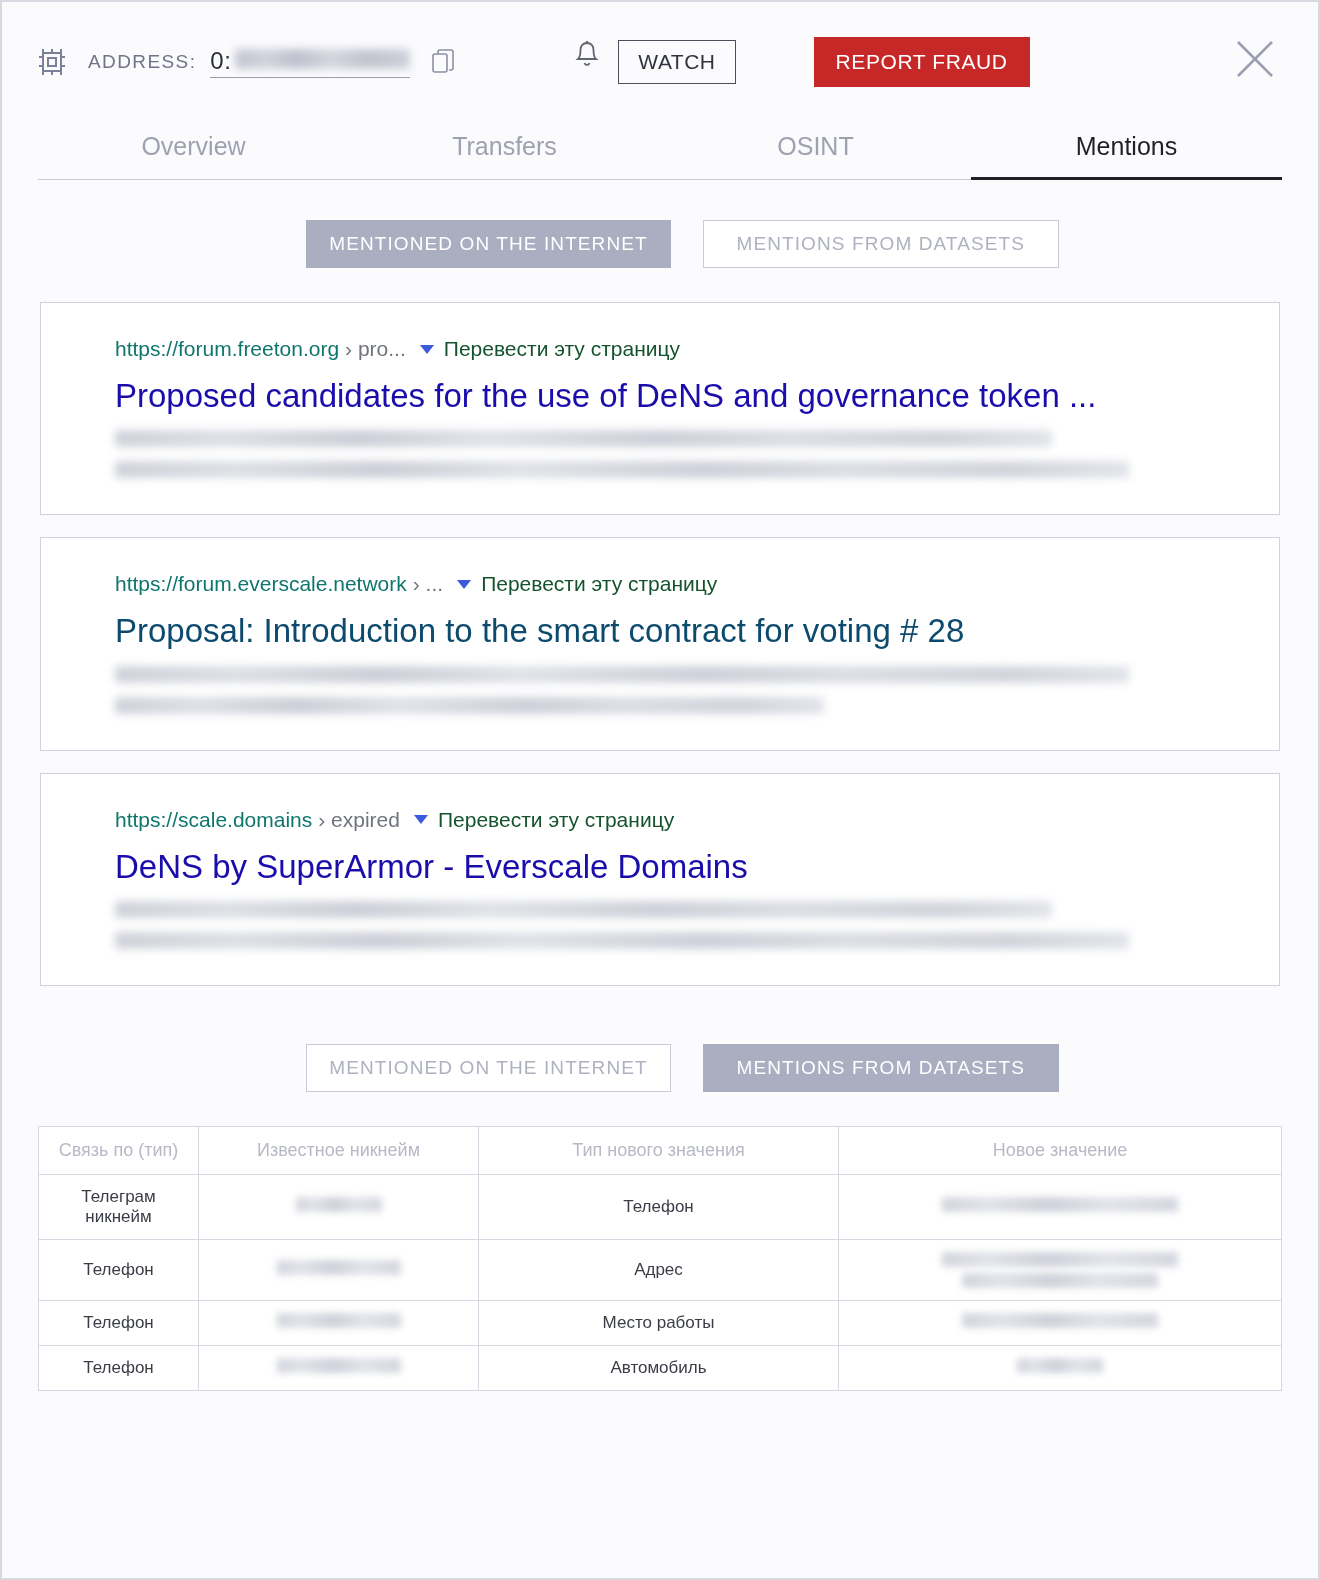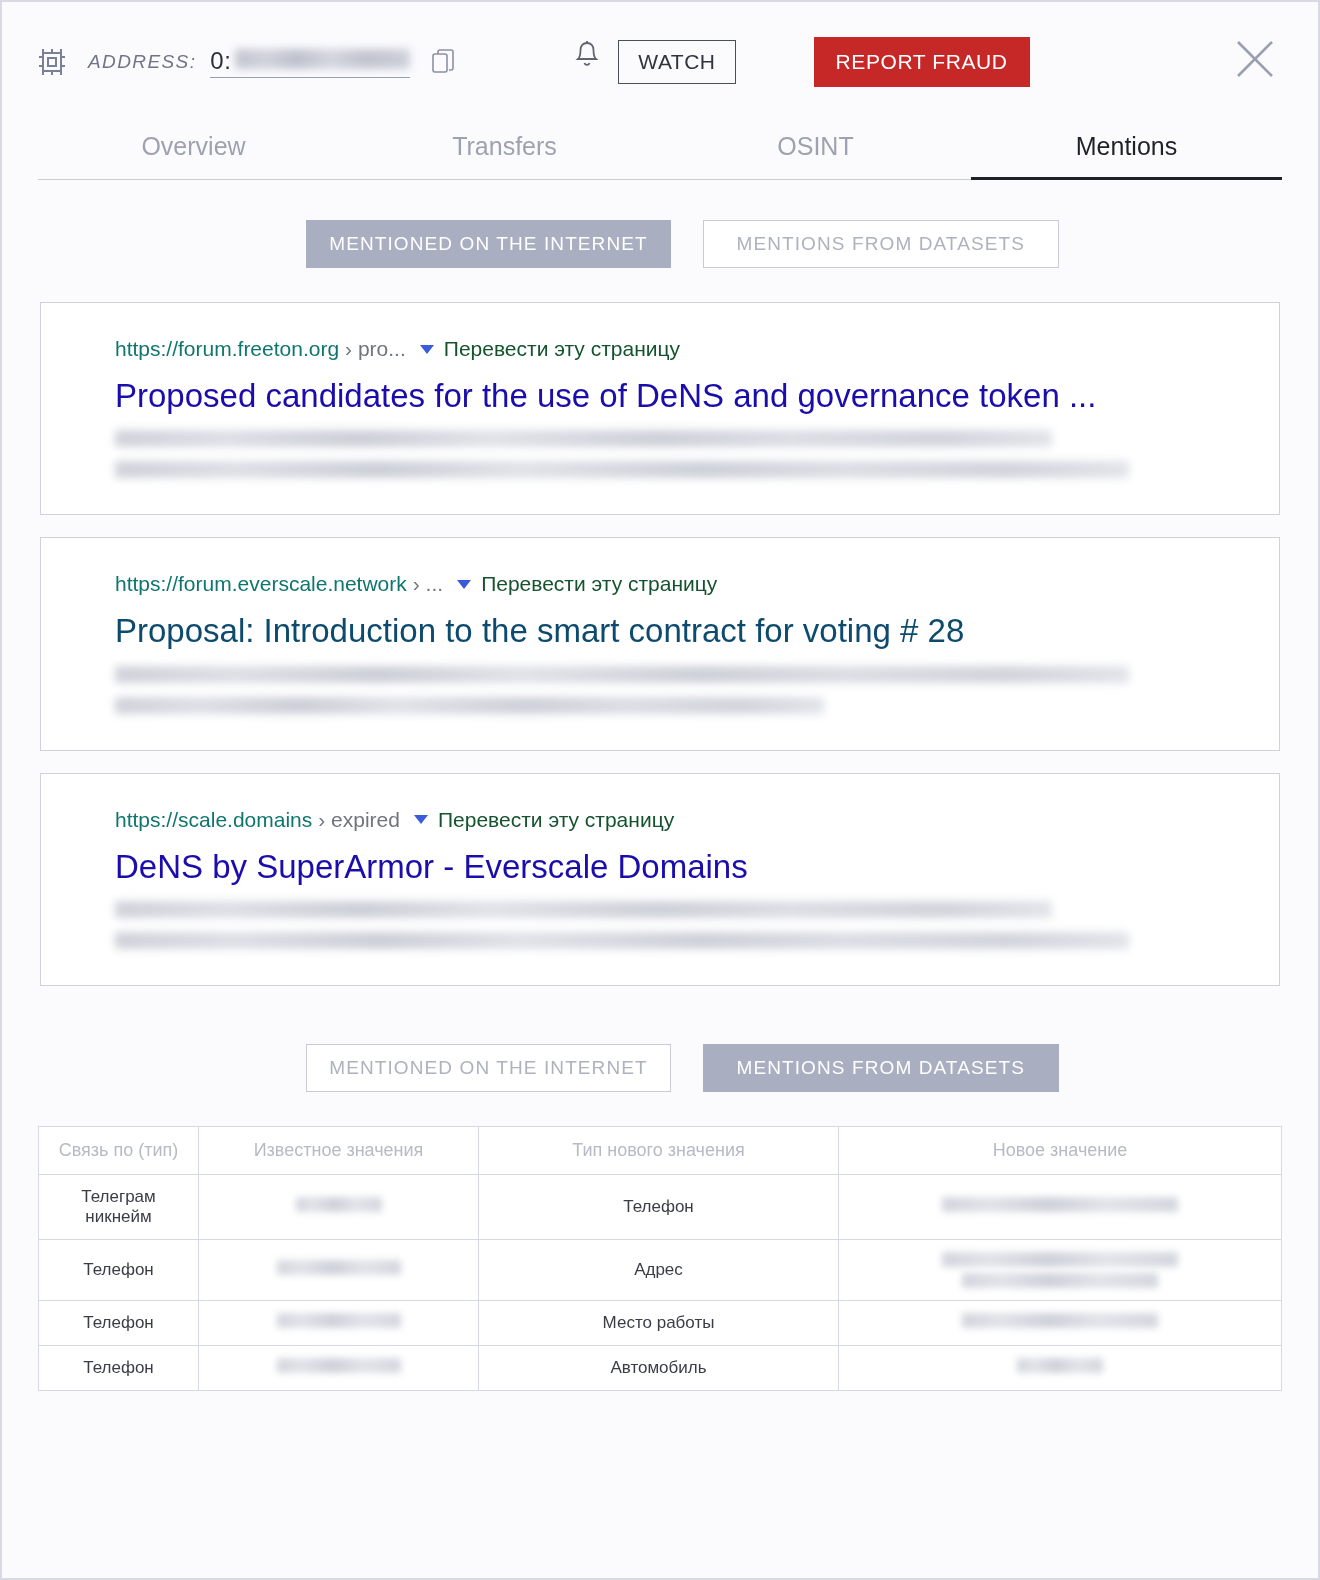--- a/index.html
+++ b/index.html
@@ -33,21 +33,20 @@
     margin-right: 16px;
     color: #7a7f9a;
     flex: 0 0 auto;
   }
   .address-label {
     font-size: 19px;
     letter-spacing: 1.4px;
     color: #6f7488;
     margin-right: 14px;
     white-space: nowrap;
-    font-style: italic;
   }
   .address-value {
     font-size: 24px;
     color: #2b2f3a;
     border-bottom: 1px solid #9a9fb0;
     padding-bottom: 2px;
     display: flex;
     align-items: baseline;
     white-space: nowrap;
   }
@@ -357,21 +356,21 @@
   <div class="seg-row bottom">
     <button class="seg-btn">MENTIONED ON THE INTERNET</button>
     <button class="seg-btn active">MENTIONS FROM DATASETS</button>
   </div>
 
   <div class="table-wrap">
     <table>
       <thead>
         <tr>
           <th style="width:160px">Связь по (тип)</th>
-          <th style="width:280px">Известное значения</th>
+          <th style="width:280px">Известное никнейм</th>
           <th style="width:360px">Тип нового значения</th>
           <th>Новое значение</th>
         </tr>
       </thead>
       <tbody>
         <tr>
           <td>Телеграм никнейм</td>
           <td><span class="cell-blur cb-sm"></span></td>
           <td>Телефон</td>
           <td><span class="cell-blur cb-xl"></span></td>

